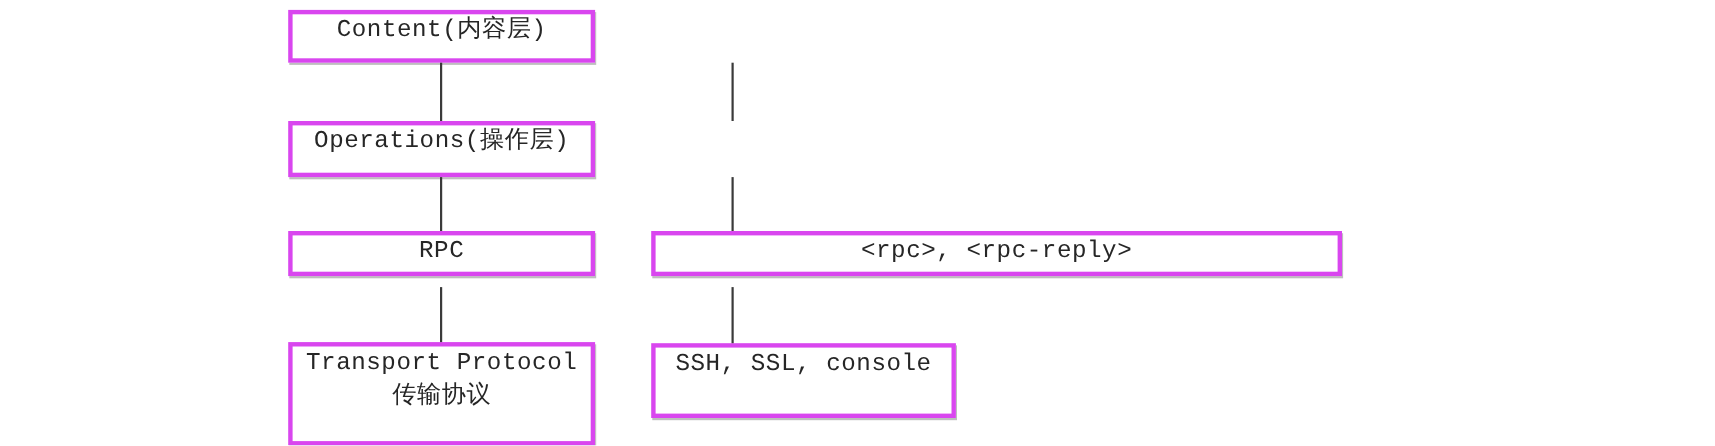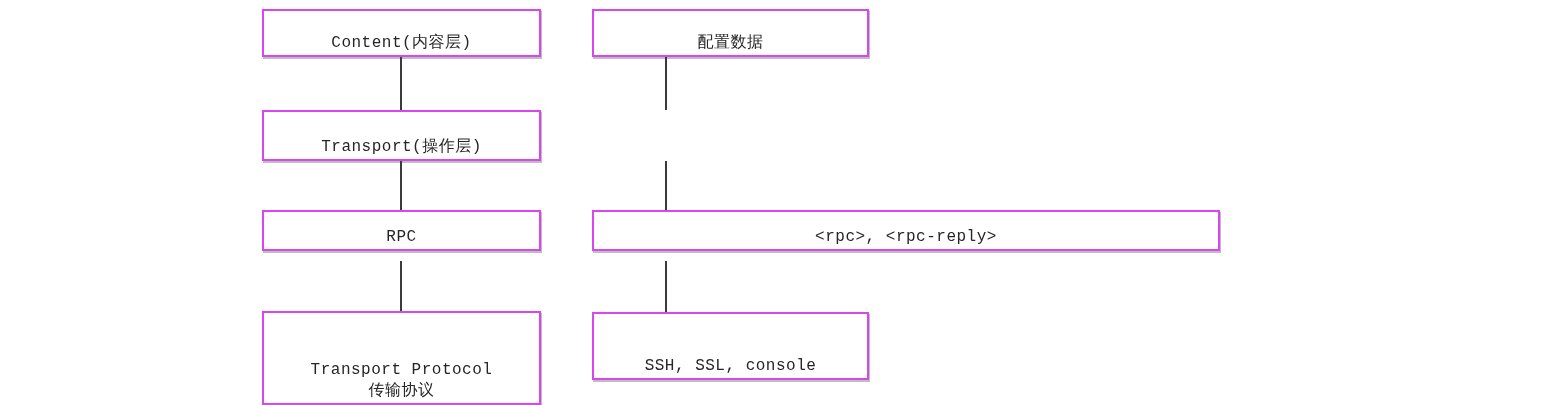--- a/index.html
+++ b/index.html
@@ -7,27 +7,27 @@
     position: relative;
     width: 1559px;
     height: 405px;
     background: #ffffff;
     overflow: hidden;
     font-family: "Liberation Mono", "DejaVu Sans Mono", monospace;
   }
   .box {
     position: absolute;
     box-sizing: border-box;
-    border: 2px solid #d946ef;
+    border: 4px solid #d946ef;
     background: #ffffff;
     display: flex;
     flex-direction: column;
     align-items: center;
-    justify-content: flex-end;
-    font-size: 16px;
+    justify-content: flex-start;
+    font-size: 22px;
     letter-spacing: 0.5px;
     color: #262626;
     text-align: center;
     box-shadow: 1px 2px 0 rgba(110,110,110,0.45);
     white-space: nowrap;
     line-height: 1.35;
   }
   .vline {
     position: absolute;
     width: 2px;
@@ -47,33 +47,30 @@
 </style>
 </head>
 <body>
 
 <div class="stage">
 
   <div class="box col-layer row1">
     <span>Content(内容层)</span>
   </div>
   <div class="box col-layer row2">
-    <span>Transport(操作层)</span>
+    <span>Operations(操作层)</span>
   </div>
   <div class="box col-layer row3">
     <span>RPC</span>
   </div>
   <div class="box col-layer row4">
     <span>Transport Protocol</span>
     <span>传输协议</span>
   </div>
 
-  <div class="box col-detail-short row1">
-    <span>配置数据</span>
-  </div>
   <div class="box col-detail-wide row3">
     <span>&lt;rpc&gt;, &lt;rpc-reply&gt;</span>
   </div>
   <div class="box col-detail-short row4-short">
     <span>SSH, SSL, console</span>
   </div>
 
   <div class="vline" style="left:400px; top:57px;  height:53px;"></div>
   <div class="vline" style="left:400px; top:161px; height:49px;"></div>
   <div class="vline" style="left:400px; top:261px; height:50px;"></div>

